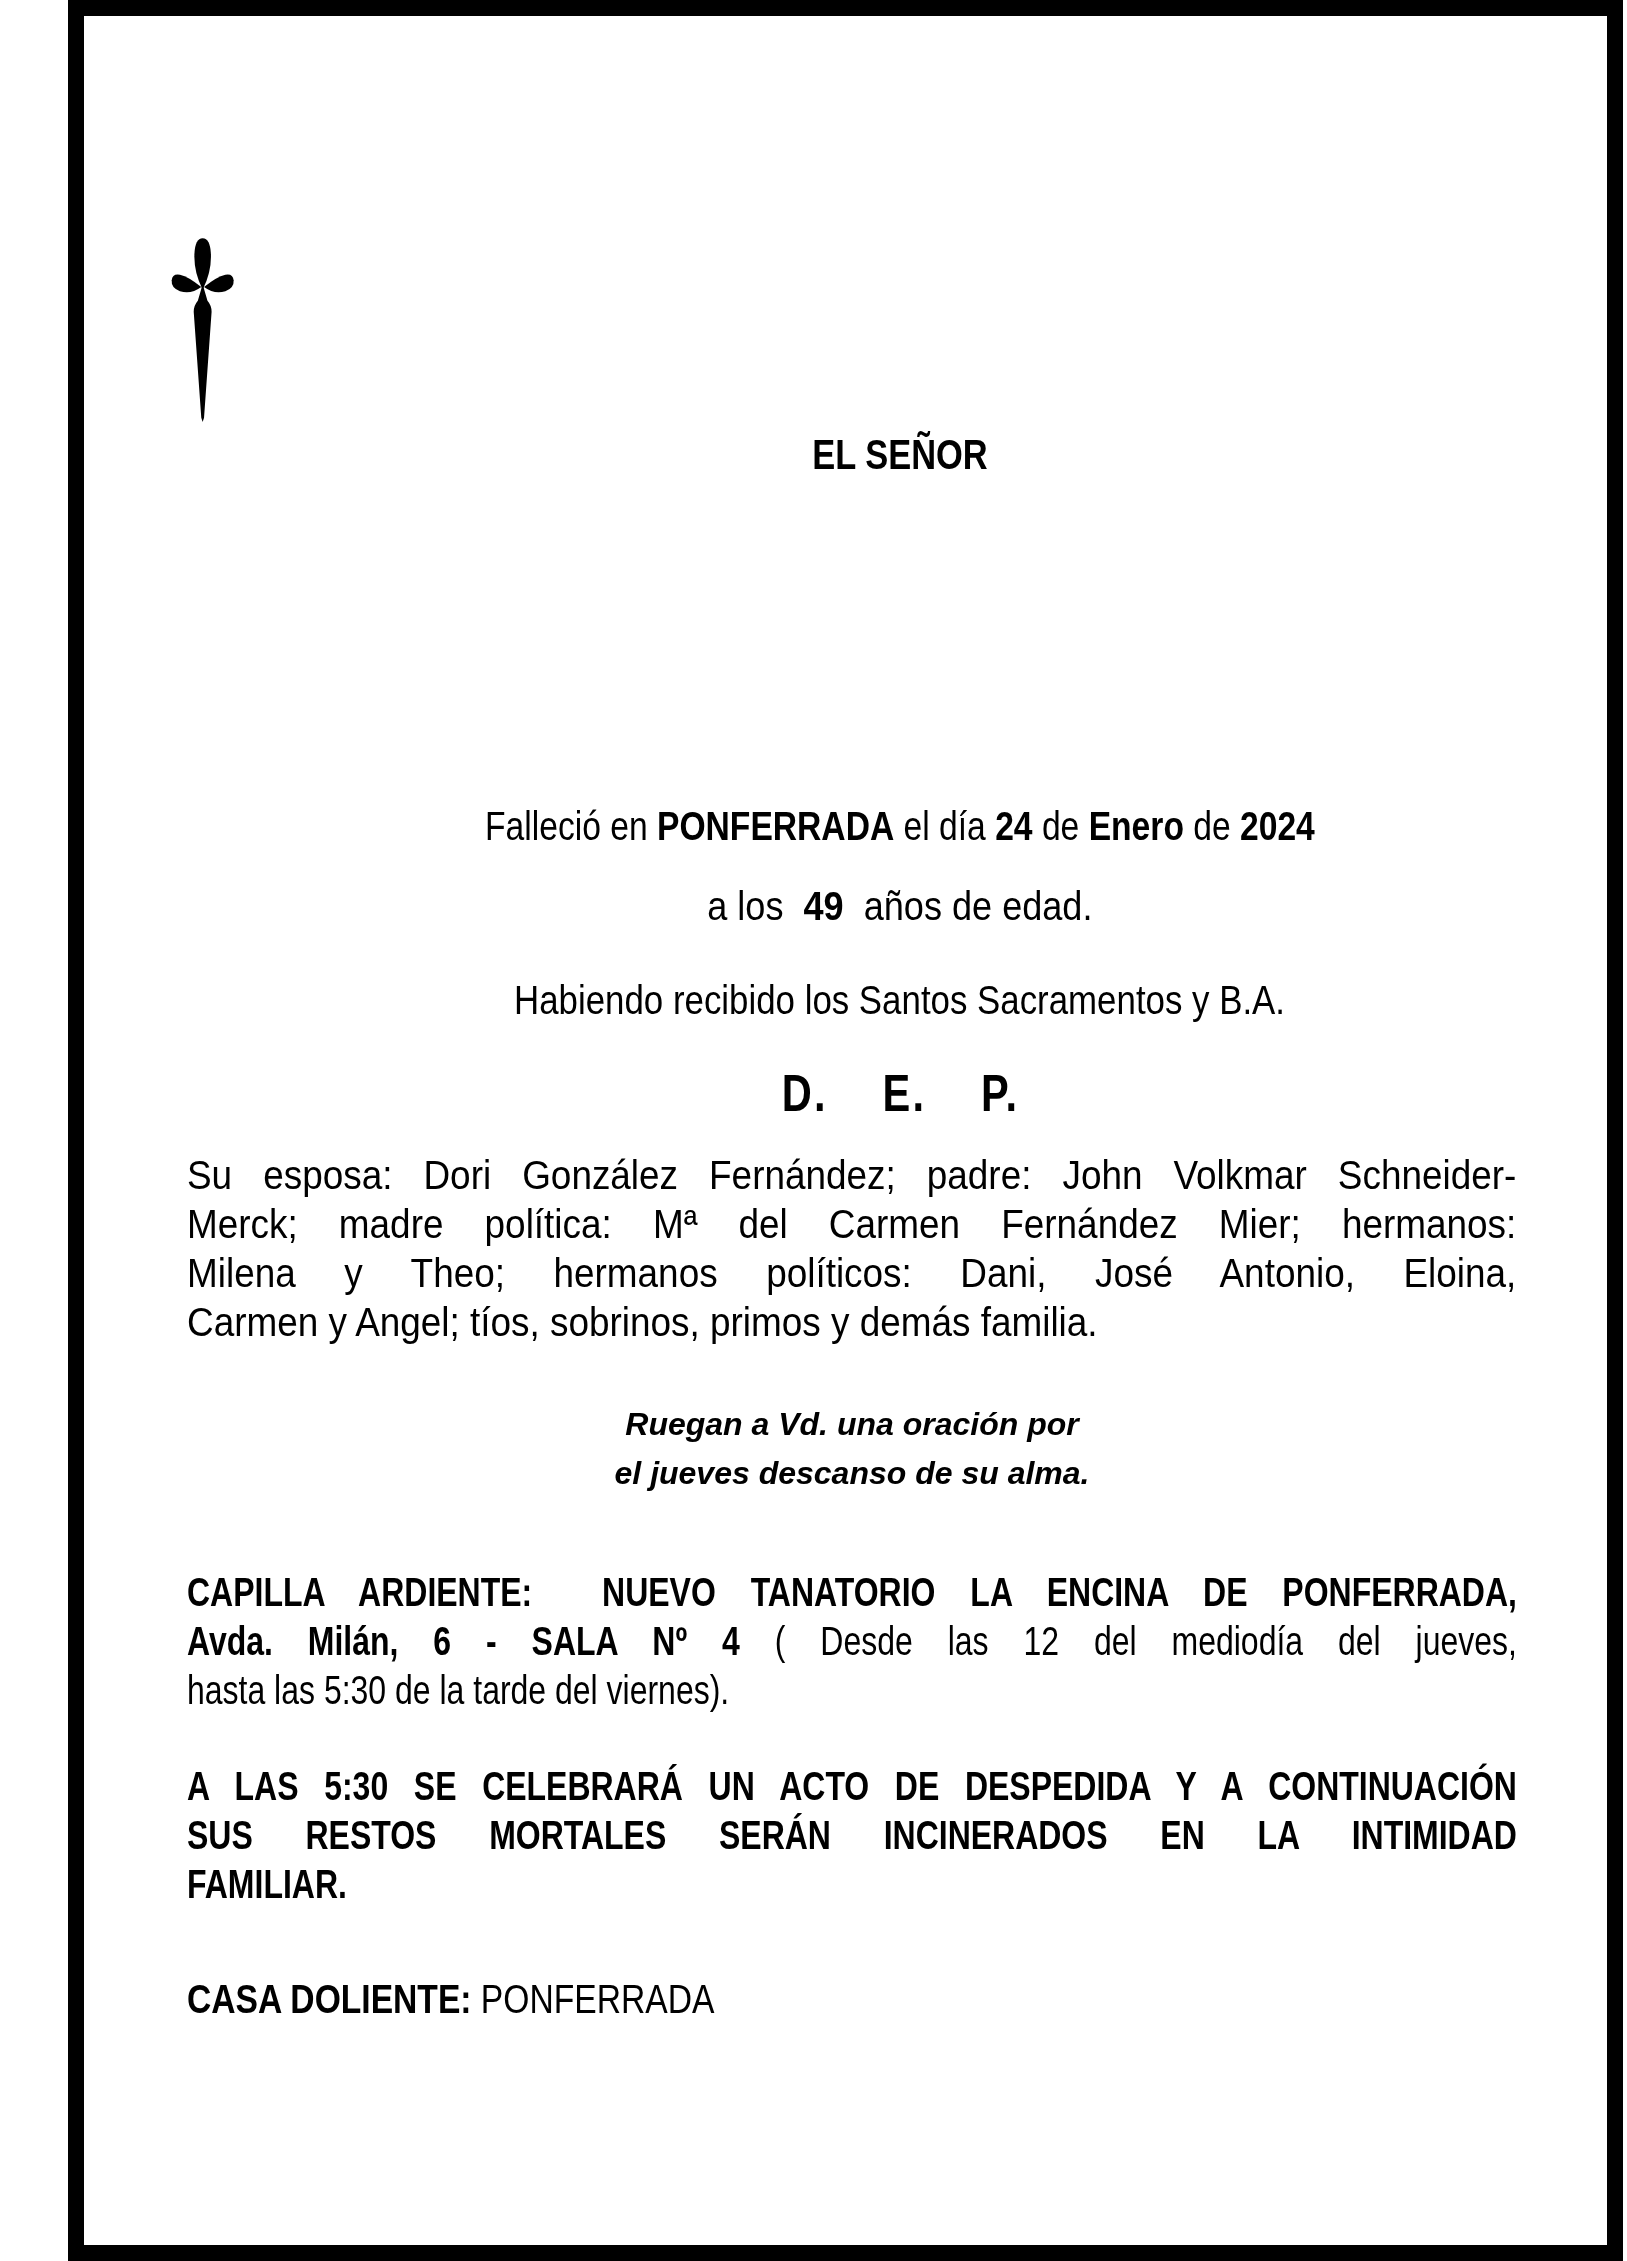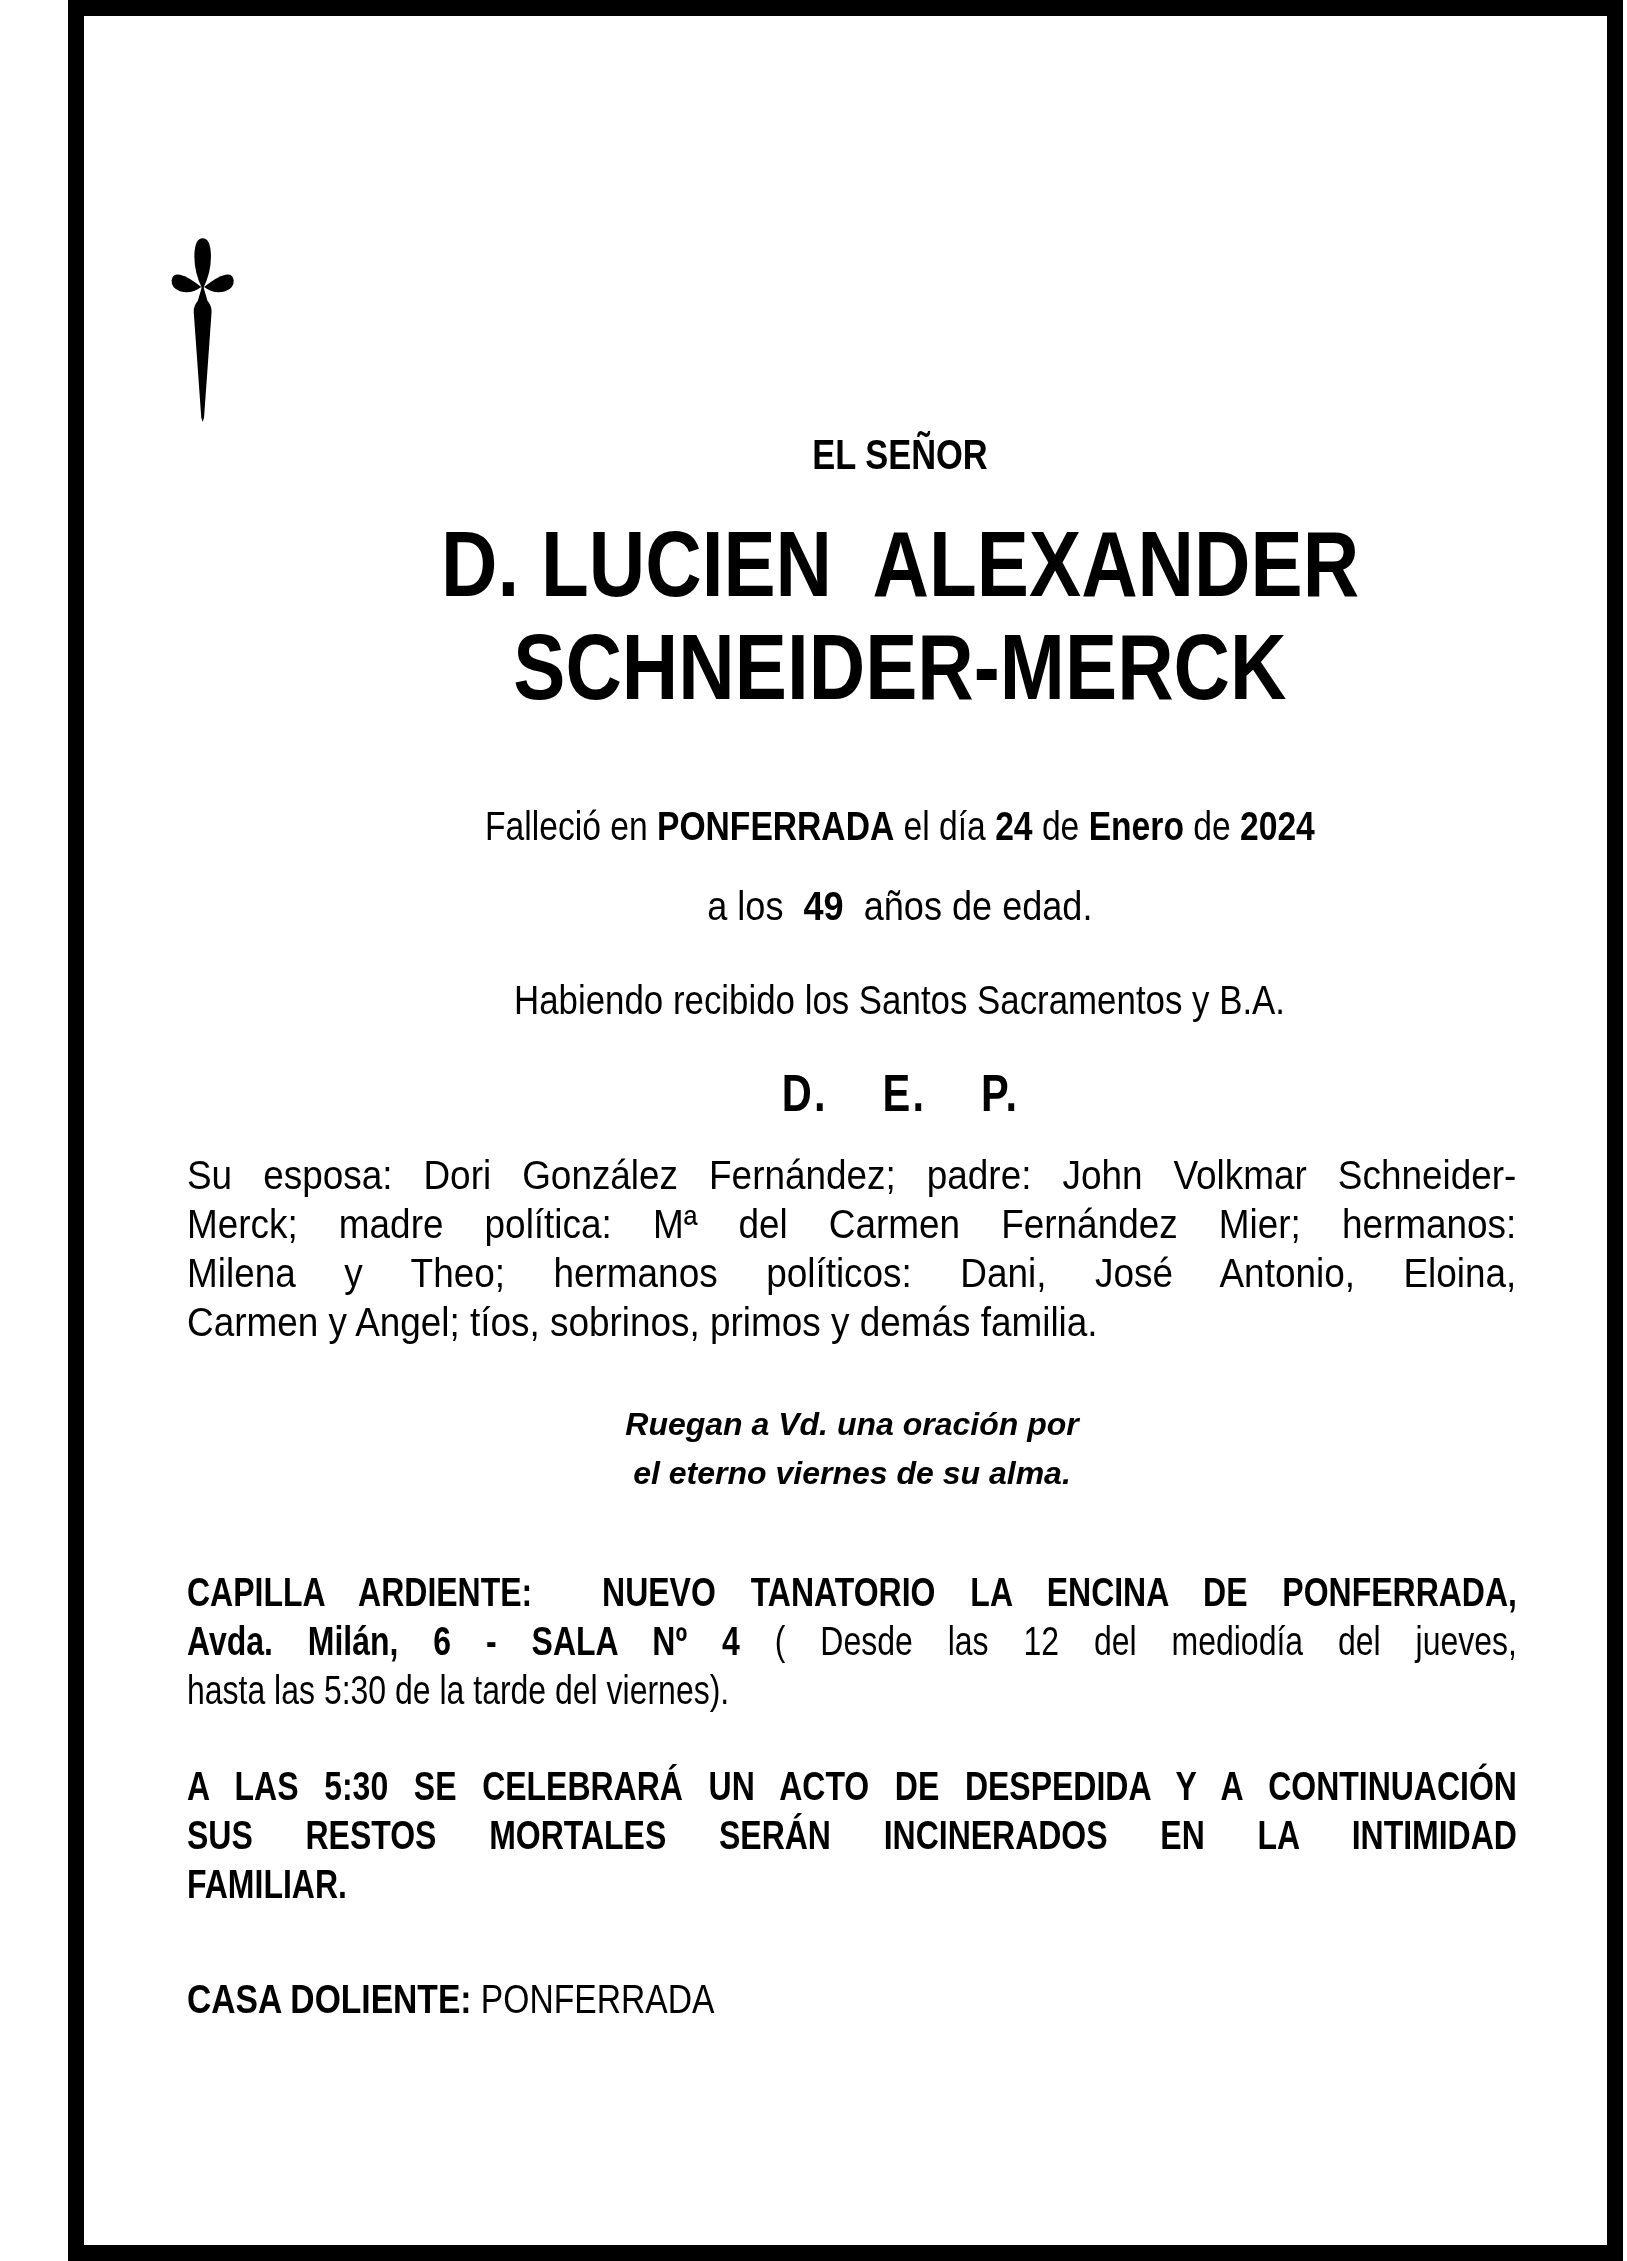--- a/index.html
+++ b/index.html
@@ -80,24 +80,20 @@
       <path d="M44 74 Q26 59 13 56 Q2 54 1 64 Q0 75 13 80 Q29 85 44 74 Z"></path>
       <path d="M48 74 Q66 59 79 56 Q90 54 91 64 Q92 75 79 80 Q63 85 48 74 Z"></path>
       <path d="M46 70 L39 94 Q33 101 33 110 L44 264 L46 270 L48 264 L59 110 Q59 101 53 94 Z"></path>
     </g>
   </svg>
 
   <div class="band centered pretitle">
     <span class="sq sq82">EL SEÑOR</span>
   </div>
 
-  <div class="band centered deceased">
-    <div><span class="sq sq85">D. LUCIEN  ALEXANDER</span></div>
-    <div><span class="sq sq85">SCHNEIDER-MERCK</span></div>
-  </div>
 
   <div class="band centered died-line">
     <span class="sq sq82"><span>Falleció en </span><span style="font-weight: bold;">PONFERRADA</span><span> el día </span><span style="font-weight: bold;">24</span><span> de </span><span style="font-weight: bold;">Enero</span><span> de </span><span style="font-weight: bold;">2024</span></span>
   </div>
 
   <div class="band centered age-line">
     <span class="sq sq88"><span>a los  </span><span style="font-weight: bold;">49</span><span>  años de edad.</span></span>
   </div>
 
   <div class="band centered sacr-line">
@@ -110,21 +106,21 @@
 
   <div class="band family cond90">
       <div class="jl just"><span>Su esposa: Dori González Fernández; padre: John Volkmar Schneider-</span></div>
       <div class="jl just"><span>Merck; madre política: Mª del Carmen Fernández Mier; hermanos:</span></div>
       <div class="jl just"><span>Milena y Theo; hermanos políticos: Dani, José Antonio, Eloina,</span></div>
       <div class="jl"><span>Carmen y Angel; tíos, sobrinos, primos y demás familia.</span></div>
     </div>
 
   <div class="band prayer">
     <div>Ruegan a Vd. una oración por</div>
-    <div>el eterno viernes de su alma.</div>
+    <div>el jueves descanso de su alma.</div>
   </div>
 
   <div class="band chapel cond78">
       <div class="jl just"><span style="font-weight: bold;">CAPILLA ARDIENTE:  NUEVO TANATORIO LA ENCINA DE PONFERRADA,</span></div>
       <div class="jl just"><span style="font-weight: bold;">Avda. Milán, 6 - SALA Nº 4 </span><span>( Desde las 12 del mediodía del jueves,</span></div>
       <div class="jl"><span>hasta las 5:30 de la tarde del viernes).</span></div>
     </div>
 
   <div class="band farewell cond78">
       <div class="jl just"><span>A LAS 5:30 SE CELEBRARÁ UN ACTO DE DESPEDIDA Y A CONTINUACIÓN</span></div>

